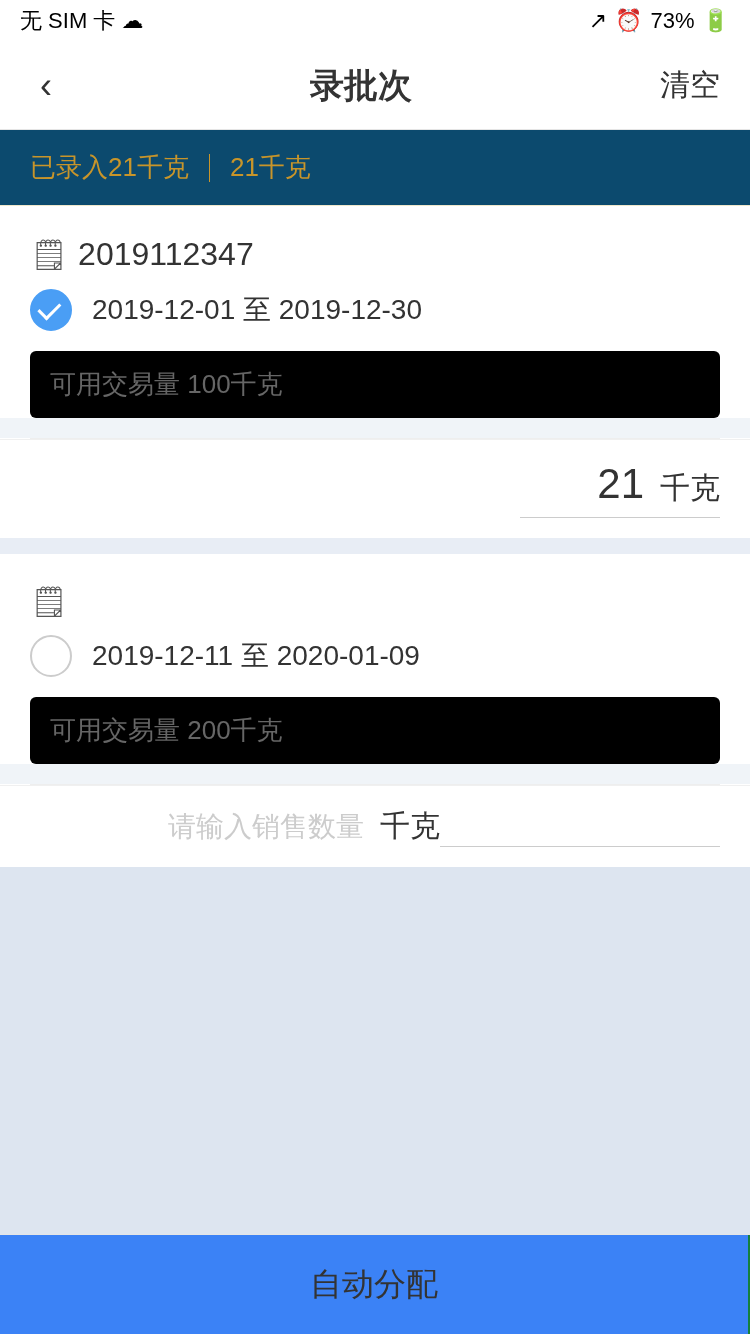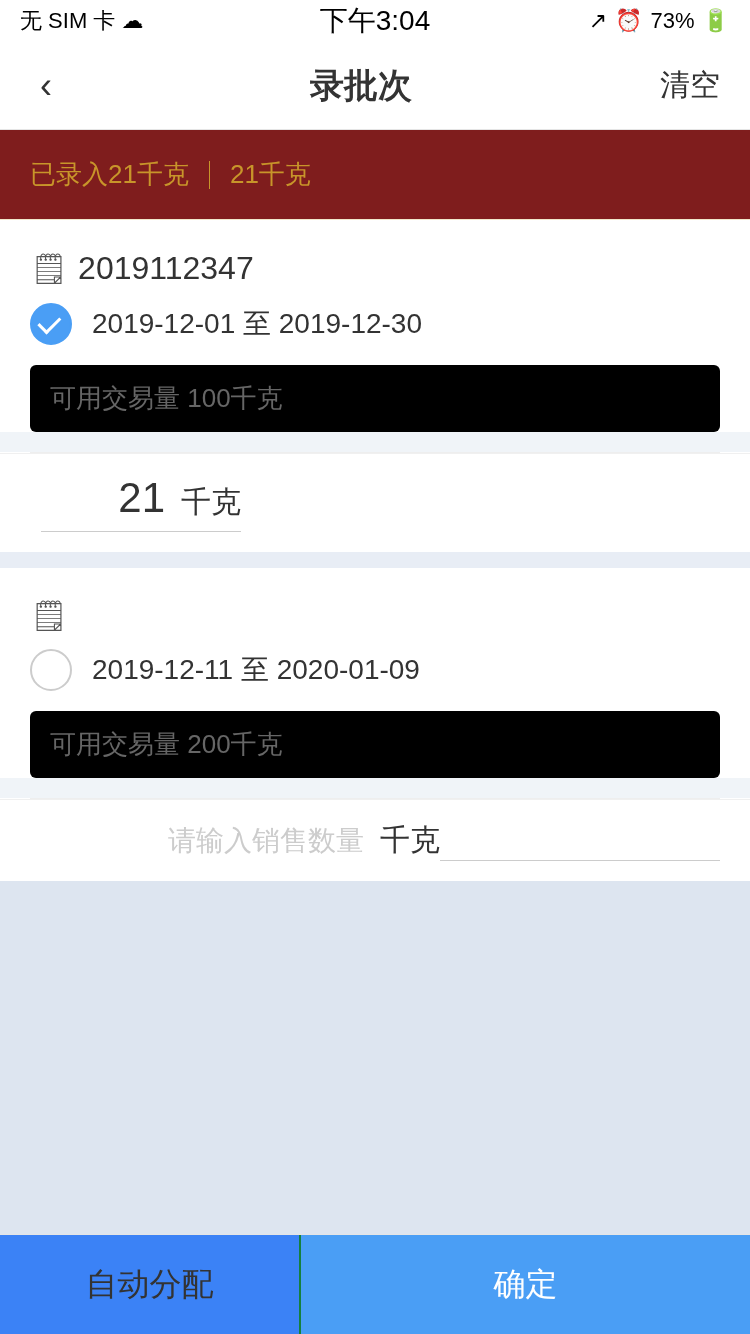--- a/index.html
+++ b/index.html
@@ -68,22 +68,22 @@
     }
     .nav-clear {
       font-size: 30px;
       color: #333;
       cursor: pointer;
     }
 
     
     .info-banner {
       width: 750px;
-      background: #7f1d1d;
-      padding: 27px 30px;
+      background: #0c4a6e;
+      padding: 20px 30px;
       display: flex;
       align-items: center;
       gap: 0;
       border-bottom: 1px solid #f0e8cc;
     }
     .info-banner-text1 {
       font-size: 26px;
       color: #c8952a;
     }
     .info-banner-divider {
@@ -159,21 +159,22 @@
       margin-bottom: 20px;
       font-size: 26px;
       color: #666;
       margin-left: 0;
     }
 
     
     .amount-row {
       display: flex;
       align-items: baseline;
-      padding: 20px 41px;
+      justify-content: flex-end;
+      padding: 20px 30px;
       background: #fff;
       border-top: 1px solid #f0f0f0;
     }
     .amount-value {
       font-size: 42px;
       font-weight: 500;
       color: #333;
     }
     .amount-unit {
       font-size: 30px;
@@ -259,21 +260,20 @@
       padding-bottom: 100px;
     }
   </style>
 </head>
 <body>
 
 <div class="status-bar">
   <div class="status-left">
     <span>无 SIM 卡 ☁</span>
   </div>
-  <div class="status-center">下午3:04</div>
   <div class="status-right">
     <span>↗</span>
     <span>⏰</span>
     <span>73%</span>
     <span style="font-size:22px;">🔋</span>
   </div>
 </div>
 
 <div class="nav-bar">
   <span class="nav-back">‹</span>
@@ -339,14 +339,13 @@
       </div>
     </div>
   </div>
 
   <div class="gray-area"></div>
 
 </div>
 
 <div class="bottom-bar">
   <button class="btn-auto">自动分配</button>
-  <button class="btn-confirm">确定</button>
 </div>
 
 </body></html>

